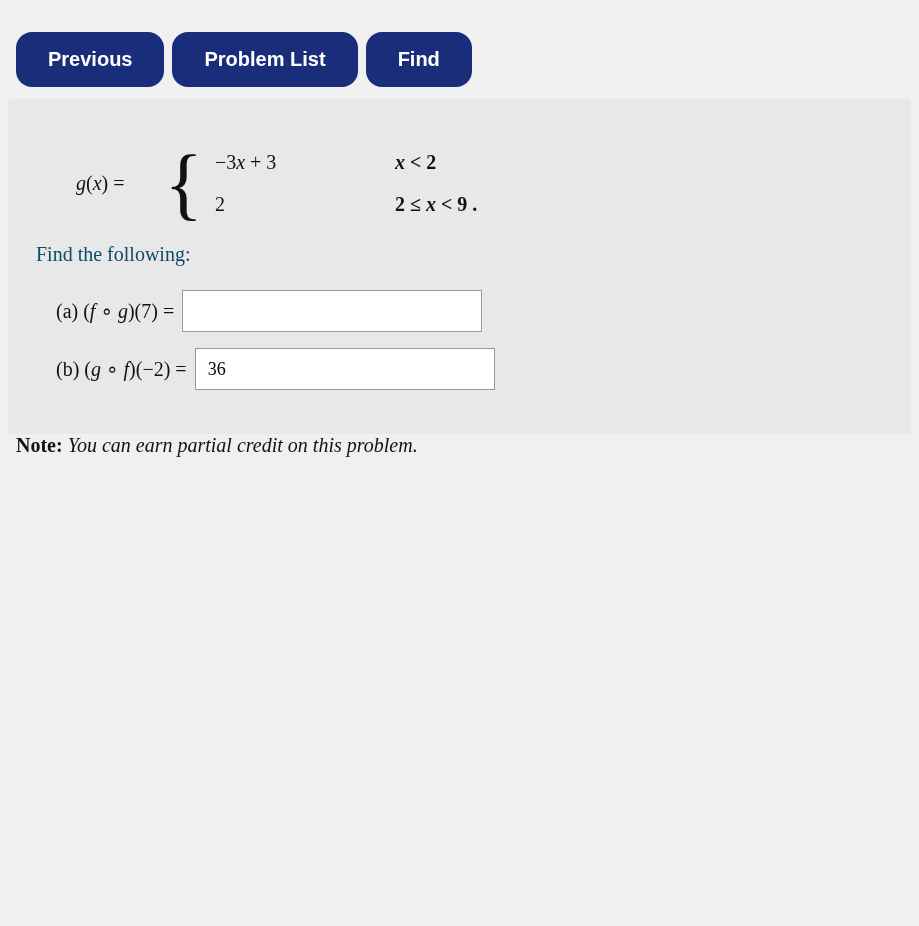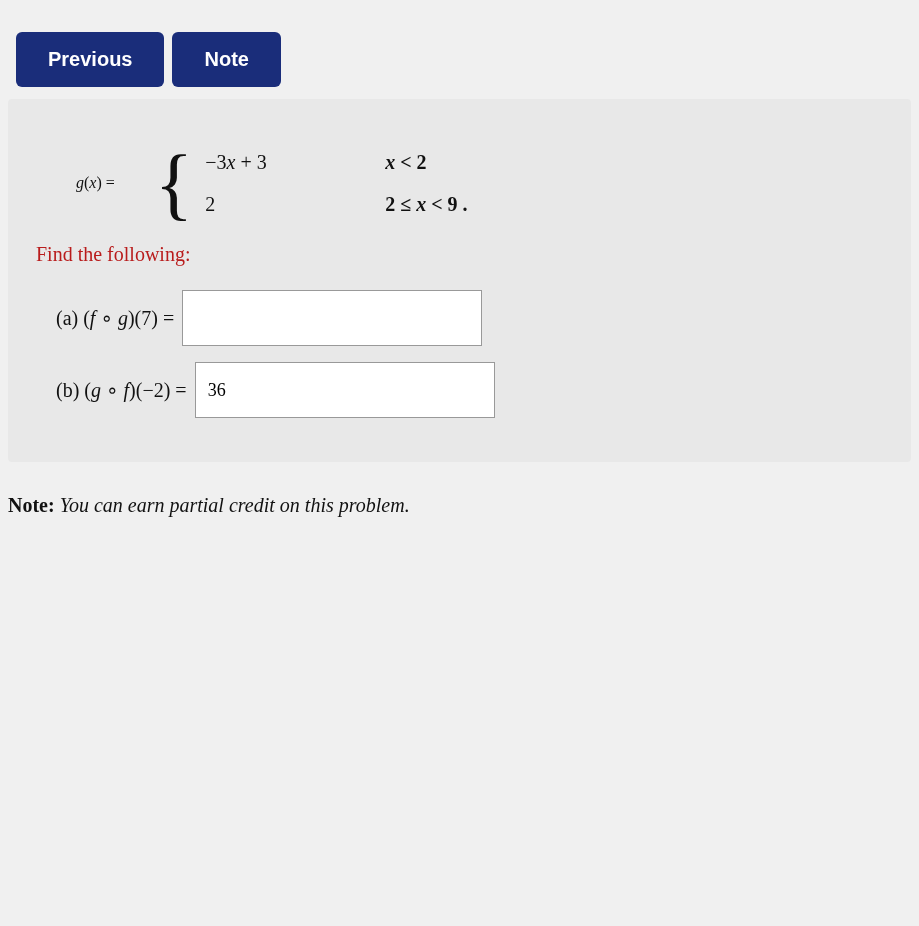--- a/index.html
+++ b/index.html
@@ -23,21 +23,21 @@
       background: #f0f0f0;
     }
 
     .nav-btn {
       background: #1a2d7a;
       color: white;
       border: none;
       padding: 16px 32px;
       font-size: 20px;
       font-weight: bold;
-      border-radius: 6px;
+      border-radius: 16px;
       cursor: pointer;
       font-family: Arial, sans-serif;
     }
 
     .problem-container {
       background: #e8e8e8;
       margin: 0 8px;
       border-radius: 4px;
       padding: 24px 28px 28px 28px;
     }
@@ -50,21 +50,21 @@
     }
 
     .piecewise-section {
       display: flex;
       align-items: center;
       margin: 20px 0 20px 40px;
       gap: 40px;
     }
 
     .g-label {
-      font-size: 16px;
+      font-size: 20px;
       color: #111;
       white-space: nowrap;
     }
 
     .brace-container {
       display: flex;
       align-items: stretch;
       gap: 0;
     }
 
@@ -96,21 +96,21 @@
       min-width: 120px;
     }
 
     .piece-cond {
       min-width: 120px;
       font-weight: bold;
     }
 
     .find-section {
       font-size: 20px;
-      color: #b91c1c;
+      color: #0c4a6e;
       margin-bottom: 24px;
     }
 
     .answer-row {
       display: flex;
       align-items: center;
       font-size: 20px;
       color: #111;
       margin-bottom: 16px;
       margin-left: 20px;
@@ -120,27 +120,26 @@
       margin-right: 8px;
       white-space: nowrap;
     }
 
     .answer-input {
       border: 1px solid #999;
       background: white;
       padding: 8px 12px;
       font-size: 18px;
       width: 300px;
-      height: 56px;
+      height: 42px;
       font-family: Georgia, serif;
     }
 
     .note-section {
-      margin-top: 32px;
-      padding: 0 8px;
+      padding: 0 16px;
       font-size: 20px;
       color: #111;
     }
 
     .note-section strong {
       font-weight: bold;
     }
 
     .note-section em {
       font-style: italic;
@@ -149,21 +148,22 @@
     sup {
       font-size: 13px;
       vertical-align: super;
     }
   </style>
 </head>
 <body>
 
 <div class="top-nav">
   <button class="nav-btn">Previous</button>
-  <button class="nav-btn">Note</button>
+  <button class="nav-btn">Problem List</button>
+  <button class="nav-btn">Find</button>
 </div>
 
 <div class="problem-container">
 
 
   <div class="piecewise-section">
     <div class="g-label">
       <em>g</em>(<em>x</em>) =
     </div>
     <div class="brace-container">

